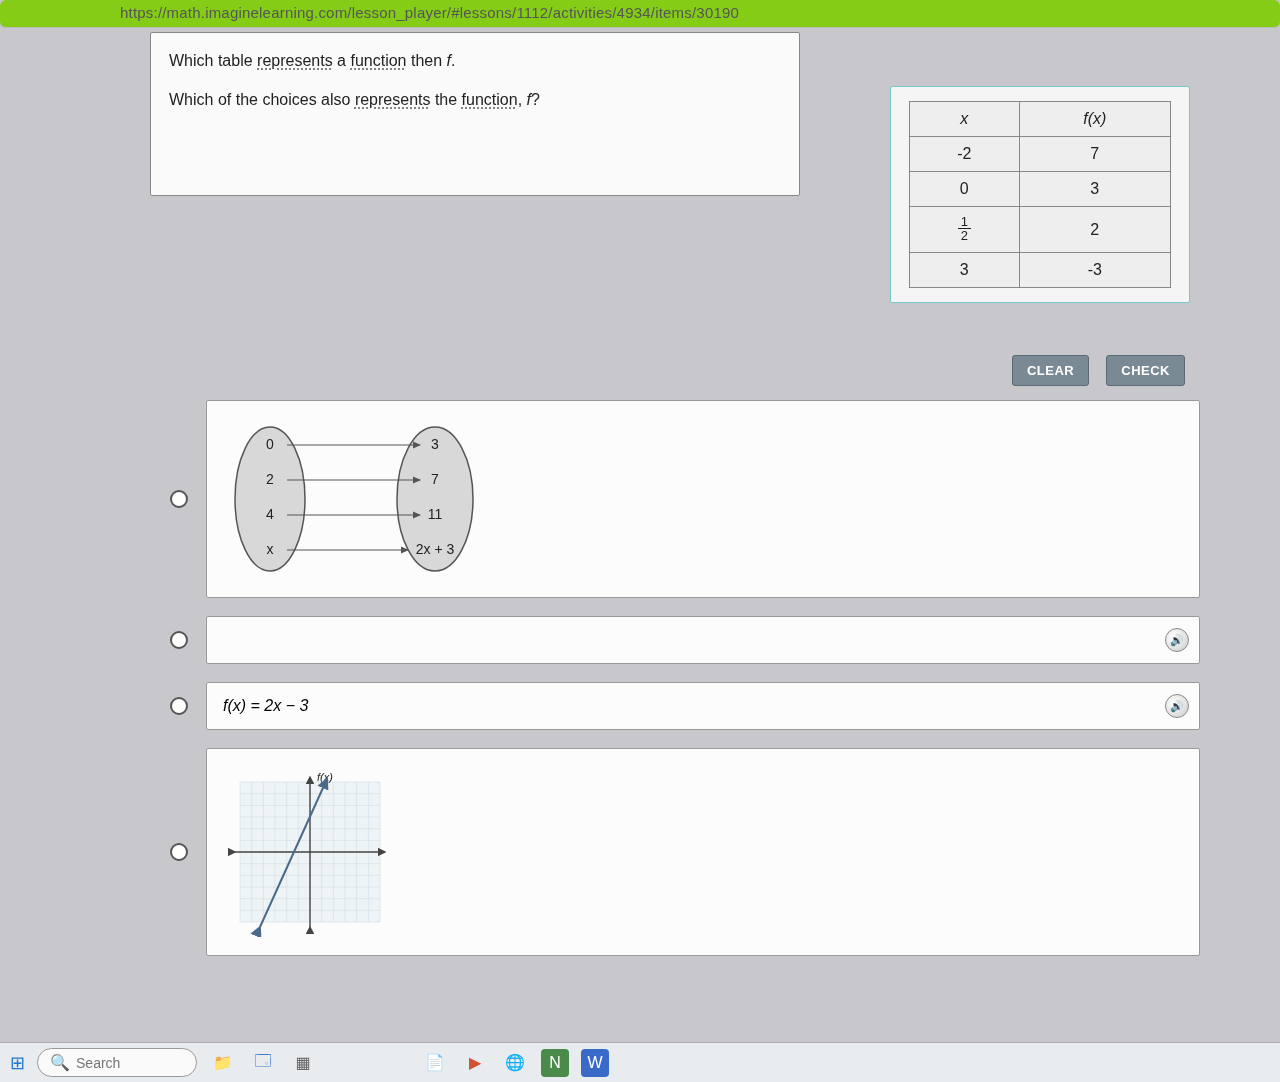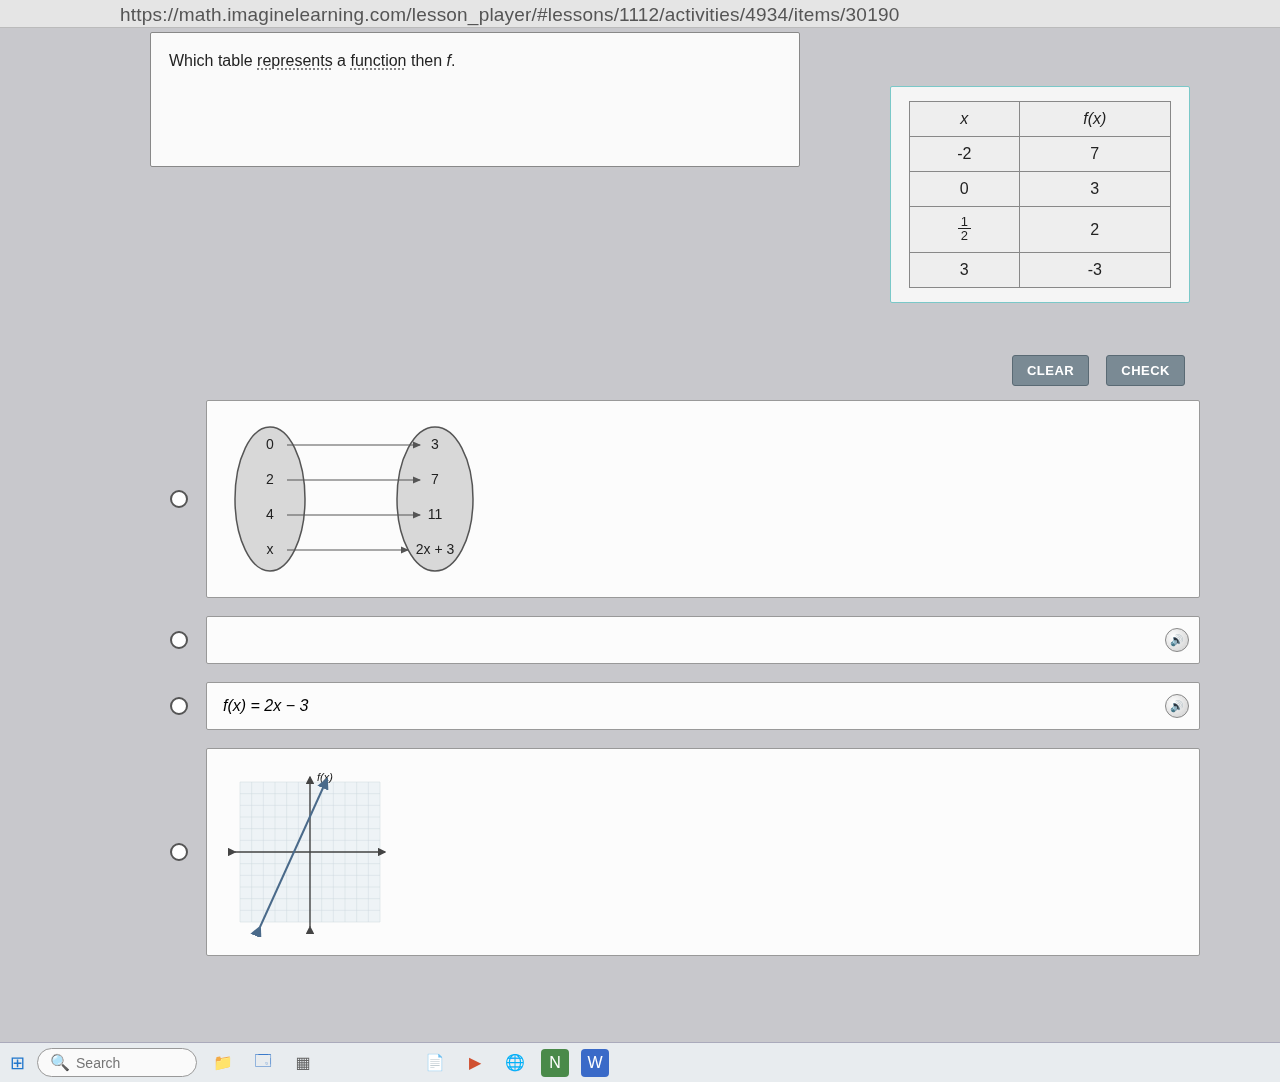--- a/index.html
+++ b/index.html
@@ -8,26 +8,27 @@
     background: #c8c8cc;
     width: 1280px;
     height: 1082px;
     overflow: hidden;
     position: relative;
   }
   .url-bar {
     position: absolute;
     top: 0; left: 0; right: 0;
     height: 28px;
-    background: #e5e5e5;
+    background: #84cc16;
     color: #555;
-    font-size: 19px;
+    font-size: 15px;
     padding: 4px 0 0 120px;
     letter-spacing: 0.2px;
     border-bottom: 1px solid #bbb;
+    border-radius: 6px;
   }
   .content-area {
     position: absolute;
     top: 30px; left: 0; right: 0; bottom: 40px;
     padding: 0 60px 0 150px;
   }
   .question-box {
     background: #fafafa;
     border: 1px solid #888;
     padding: 14px 18px 80px 18px;
@@ -170,20 +171,23 @@
   <span>https://math.imaginelearning.com/lesson_player/#lessons/1112/activities/4934/items/30190</span>
 </div>
 
 <div class="content-area">
 
   <div class="question-box">
     <div>
       <span>Which table </span><span class="ul">represents</span><span> a </span><span class="ul">function</span><span> then </span><span class="it">f</span><span>.</span>
     </div>
     <div style="height:10px"></div>
+    <div>
+      <span>Which of the choices also </span><span class="ul">represents</span><span> the </span><span class="ul">function</span><span>, </span><span class="it">f</span><span>?</span>
+    </div>
   </div>
 
   <div class="table-box">
     <table class="data-table">
       <tbody>
           <tr>
         <th>x</th>
         <th>f(x)</th>
       </tr>
       <tr>

